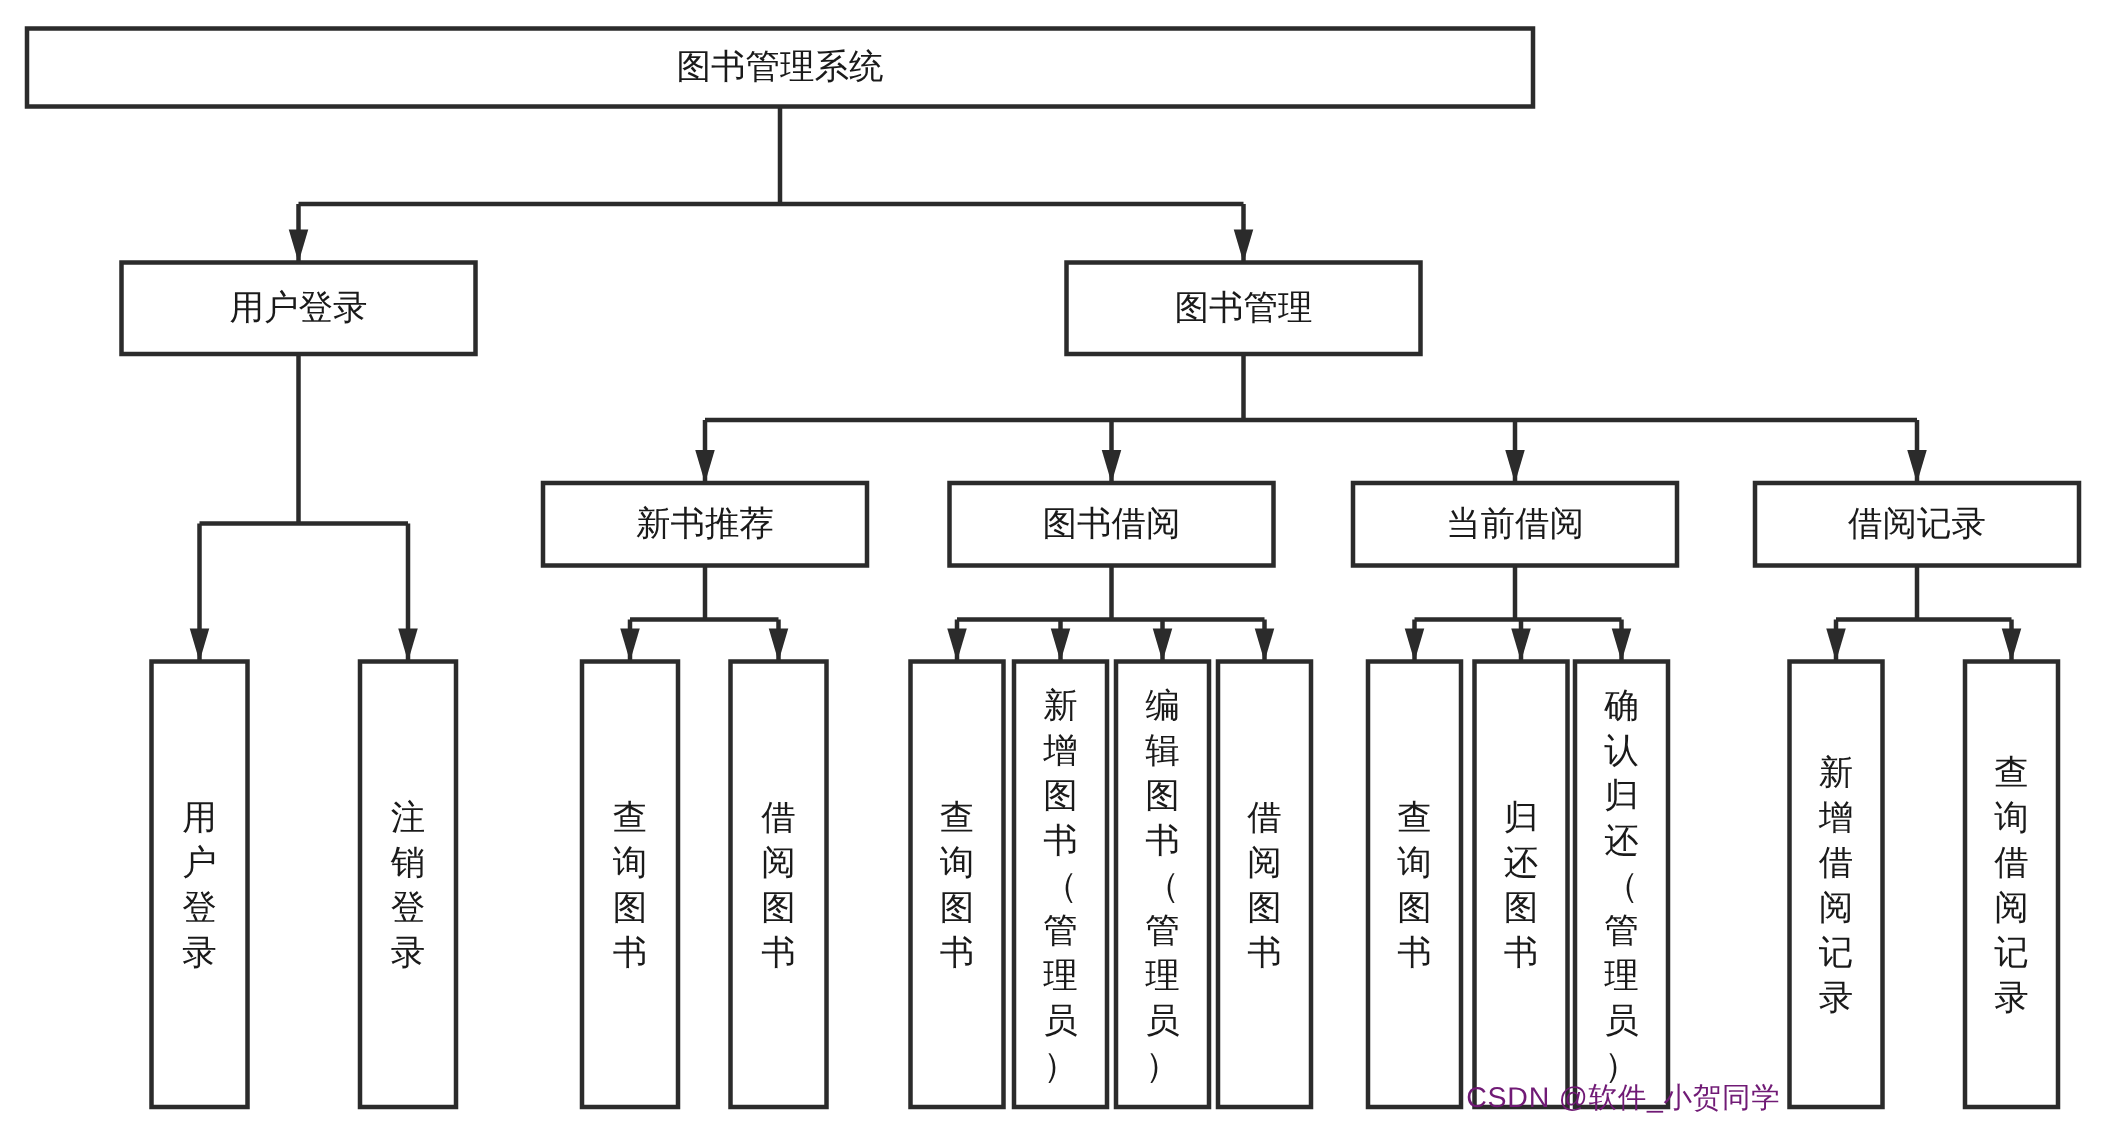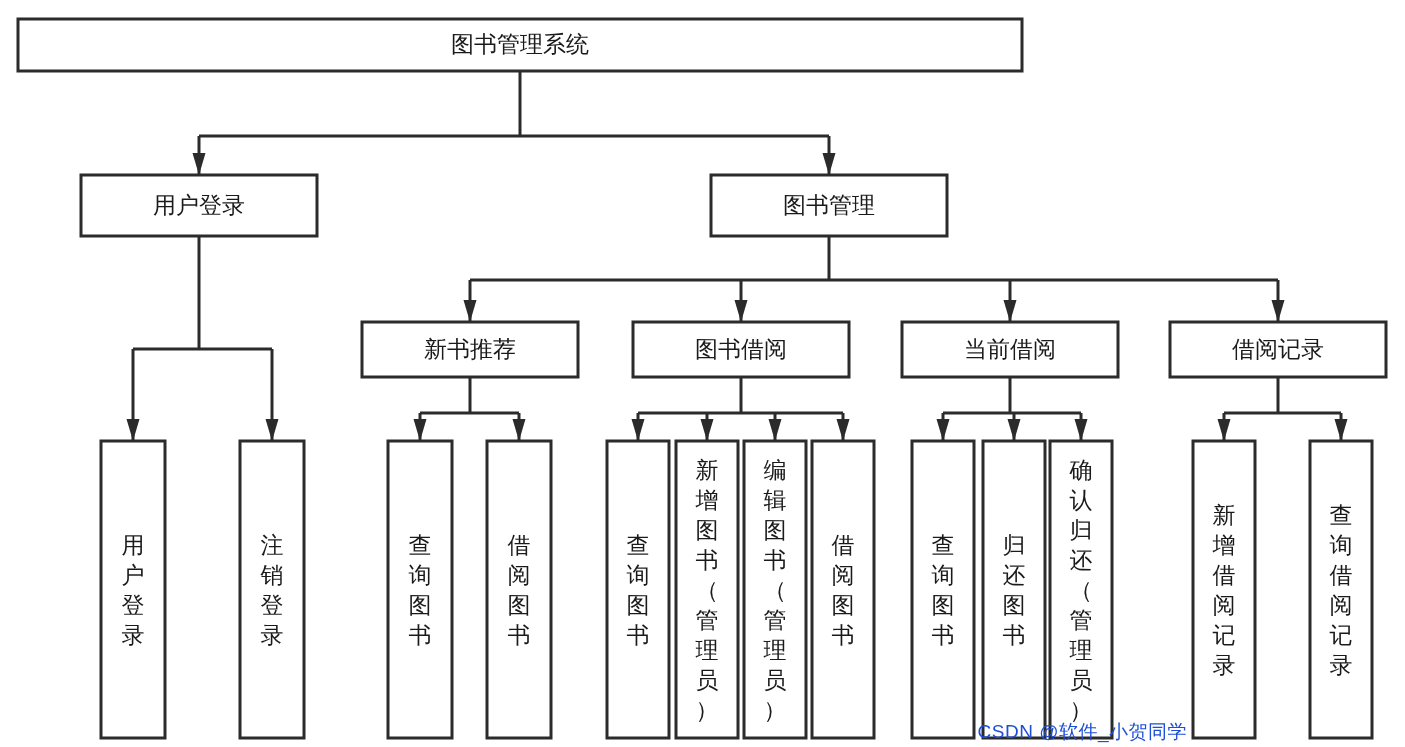--- a/index.html
+++ b/index.html
@@ -52,21 +52,21 @@
     font-size: 23px;
     fill: #1a1a1a;
     text-anchor: middle;
   }
   .watermark {
     position: absolute;
     right: 12px;
     bottom: 6px;
     font-family: "Liberation Sans", "DejaVu Sans", sans-serif;
     font-size: 19px;
-    color: #1d4ed8;
+    color: #701a75;
     white-space: nowrap;
     letter-spacing: 0.5px;
   }
 </style>
 </head>
 <body>
 
 <div id="diagram-root">
   <svg class="flow" viewBox="0 0 1405 747" xmlns="http://www.w3.org/2000/svg">
     <g id="connectors">

